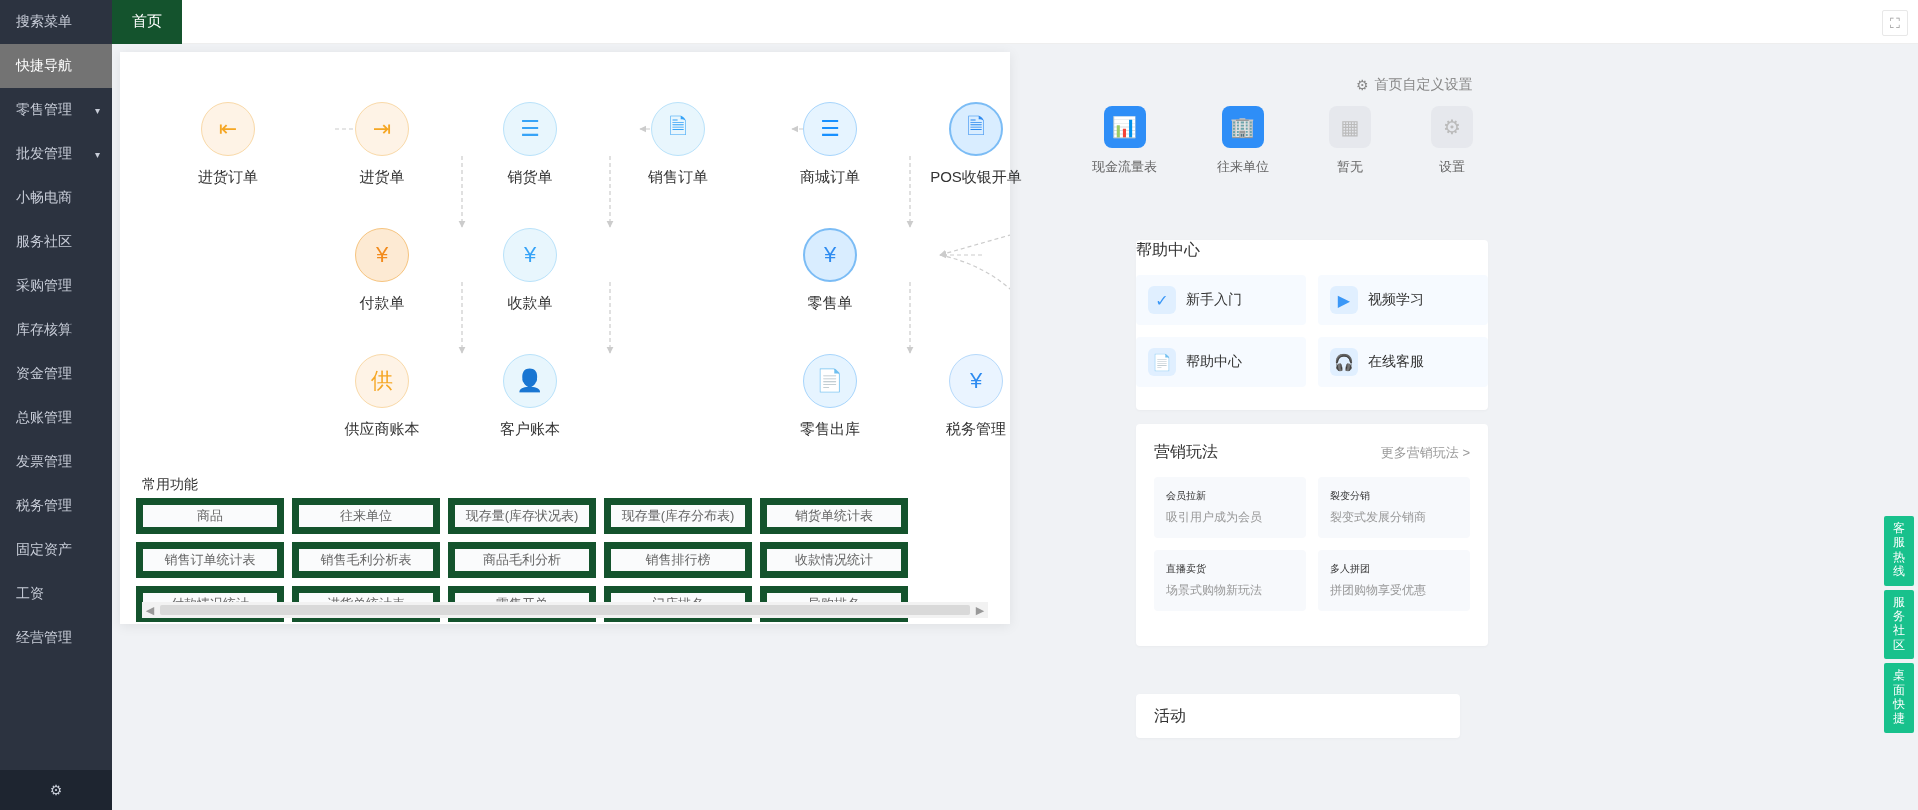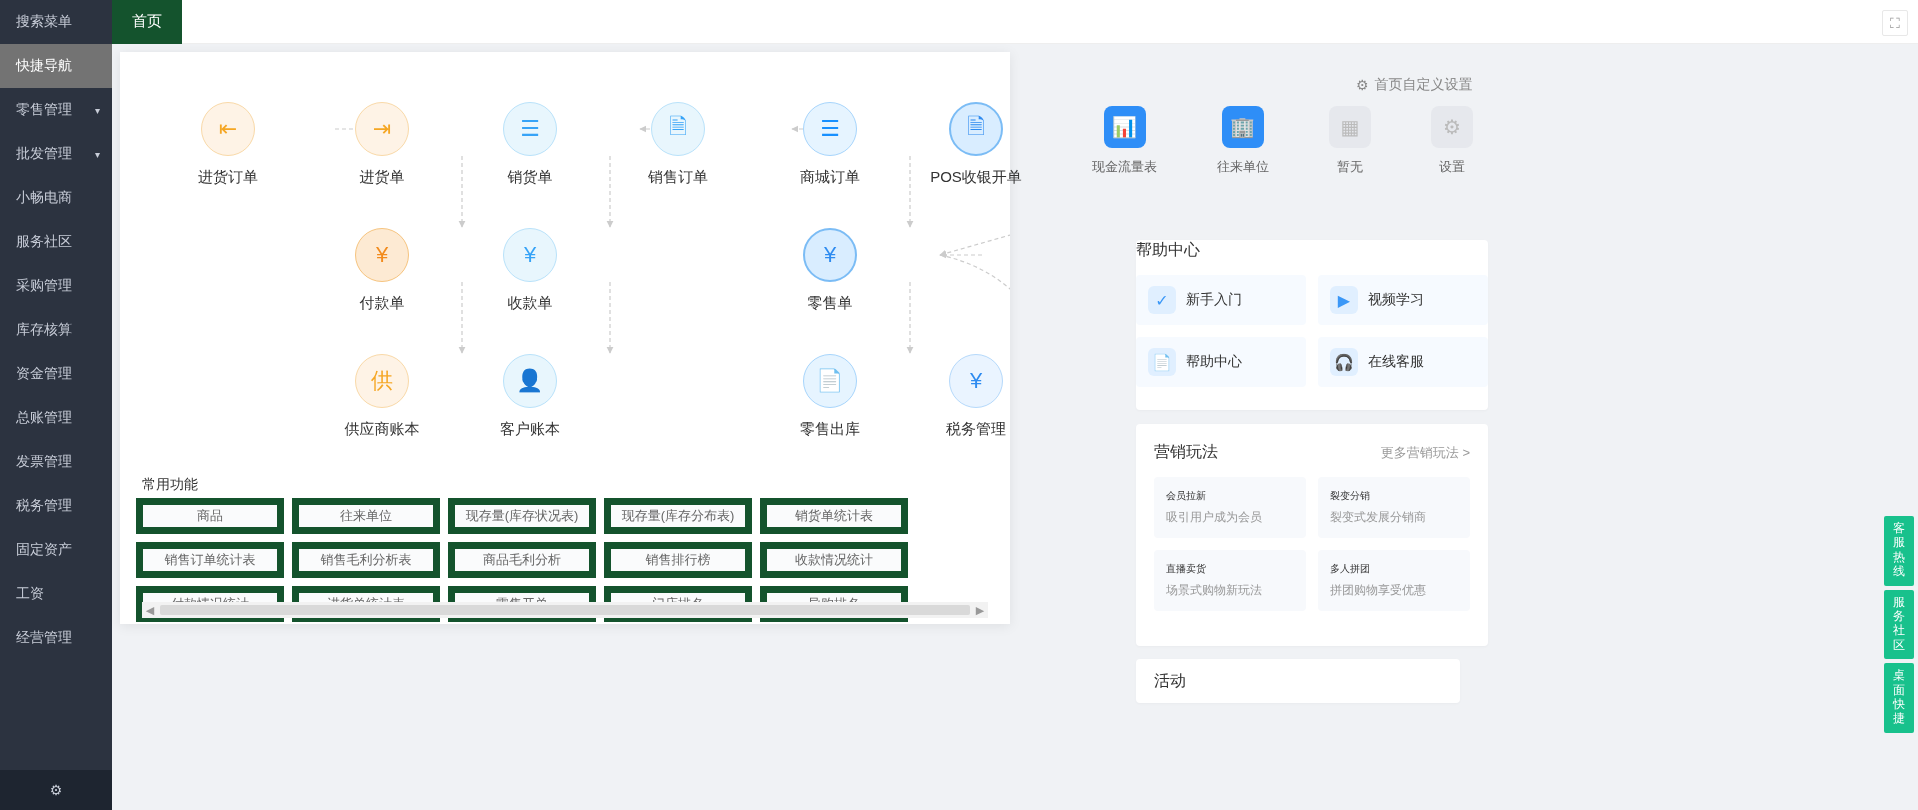--- a/index.html
+++ b/index.html
@@ -55,21 +55,21 @@
 .help-icon { width:28px; height:28px; border-radius:6px; background:#e0efff; display:flex; align-items:center; justify-content:center; color:#3a97f7; font-size:16px;}
 
 .marketing-card { left:1024px; top:380px; width:352px; height:222px; padding:18px;}
 .marketing-head { display:flex; justify-content:space-between; align-items:center; margin-bottom:14px;}
 .more-link { font-size:13px; color:#999; cursor:pointer;}
 .mk-grid { display:grid; grid-template-columns:1fr 1fr; grid-template-rows:1fr 1fr; gap:12px;}
 .mk-item { background:#f7f9fc; border-radius:4px; padding:12px; cursor:pointer;}
 .mk-t { font-size:10px; color:#333; margin-bottom:6px;}
 .mk-d { font-size:12px; color:#999;}
 
-.activity-card { left:1024px; top:615px; width:324px; height:44px; padding:12px 18px;}
+.activity-card { left:1024px; top:650px; width:324px; height:44px; padding:12px 18px;}
 
 .float-rail { position:absolute; right:4px; top:472px; width:30px;font-family:Liberation Mono, monospace;}
 .rail-item { width:30px; background:#18c18c; color:#fff; font-size:12px; text-align:center; padding:6px 4px; margin-bottom:4px; border-radius:2px; cursor:pointer; line-height:1.2;}
 </style>
 </head>
 <body>
 
 <div class="sidebar">
   <div id="sidebar-inner">
       <div class="sidebar-item">搜索菜单</div>

